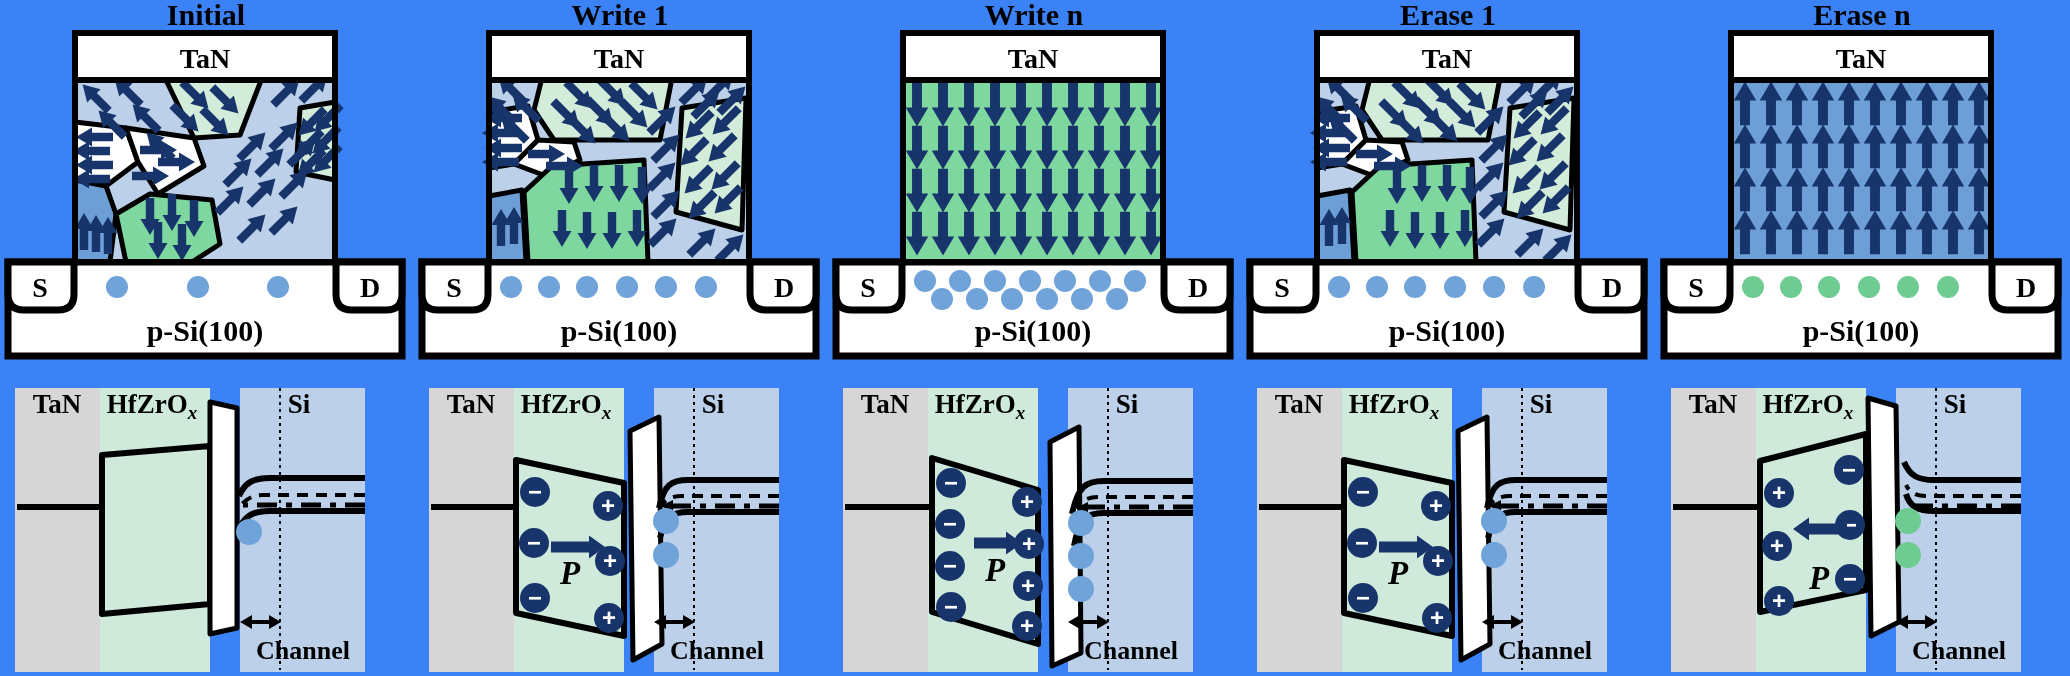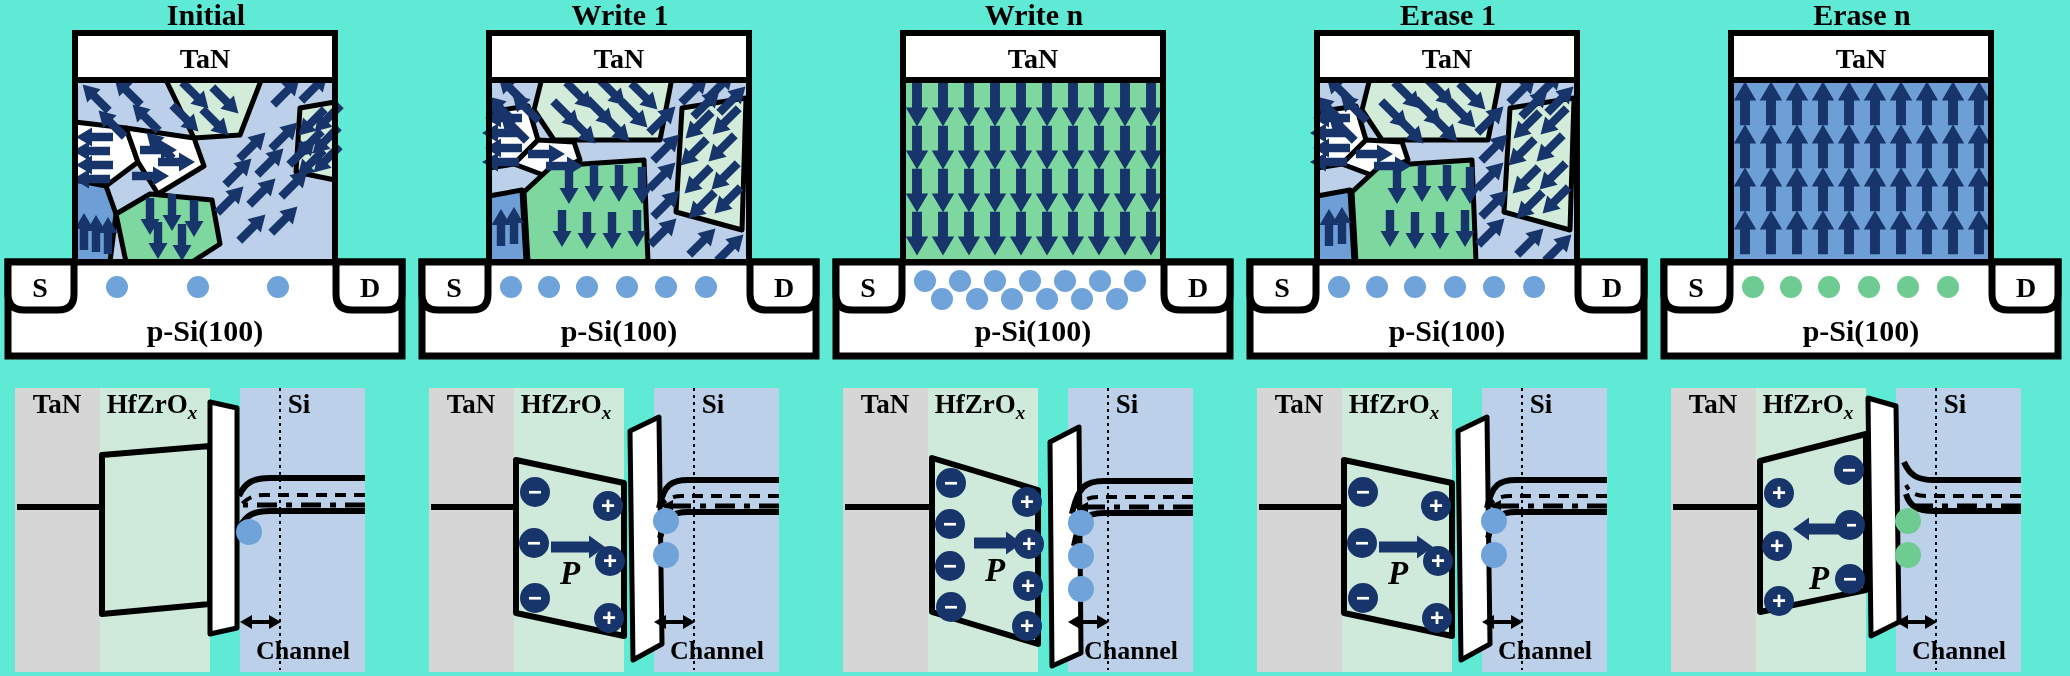--- a/index.html
+++ b/index.html
@@ -1,16 +1,16 @@
 <!DOCTYPE html>
 <html><head>
 <meta charset="utf-8">
 <style>
   html,body{margin:0;padding:0;background:#fff;}
-  #figure{display:flex;width:2070px;height:676px;background:#5eead4;}
+  #figure{display:flex;width:2070px;height:676px;background:#3b82f6;}
   #figure svg{display:block;flex:0 0 414px;}
   .f{font-family:"Liberation Serif","DejaVu Serif",serif;font-weight:bold;fill:#000;}
   .t30{font-size:30px}.t28{font-size:28px}.t27{font-size:27px}.t26{font-size:26px}
   .sign{font-size:24px;fill:#fff;font-family:"Liberation Sans","DejaVu Sans",sans-serif;font-weight:bold}
   .pl{font-size:33px;font-style:italic}
 </style>
 </head>
 <body>
 
 <div id="figure">

